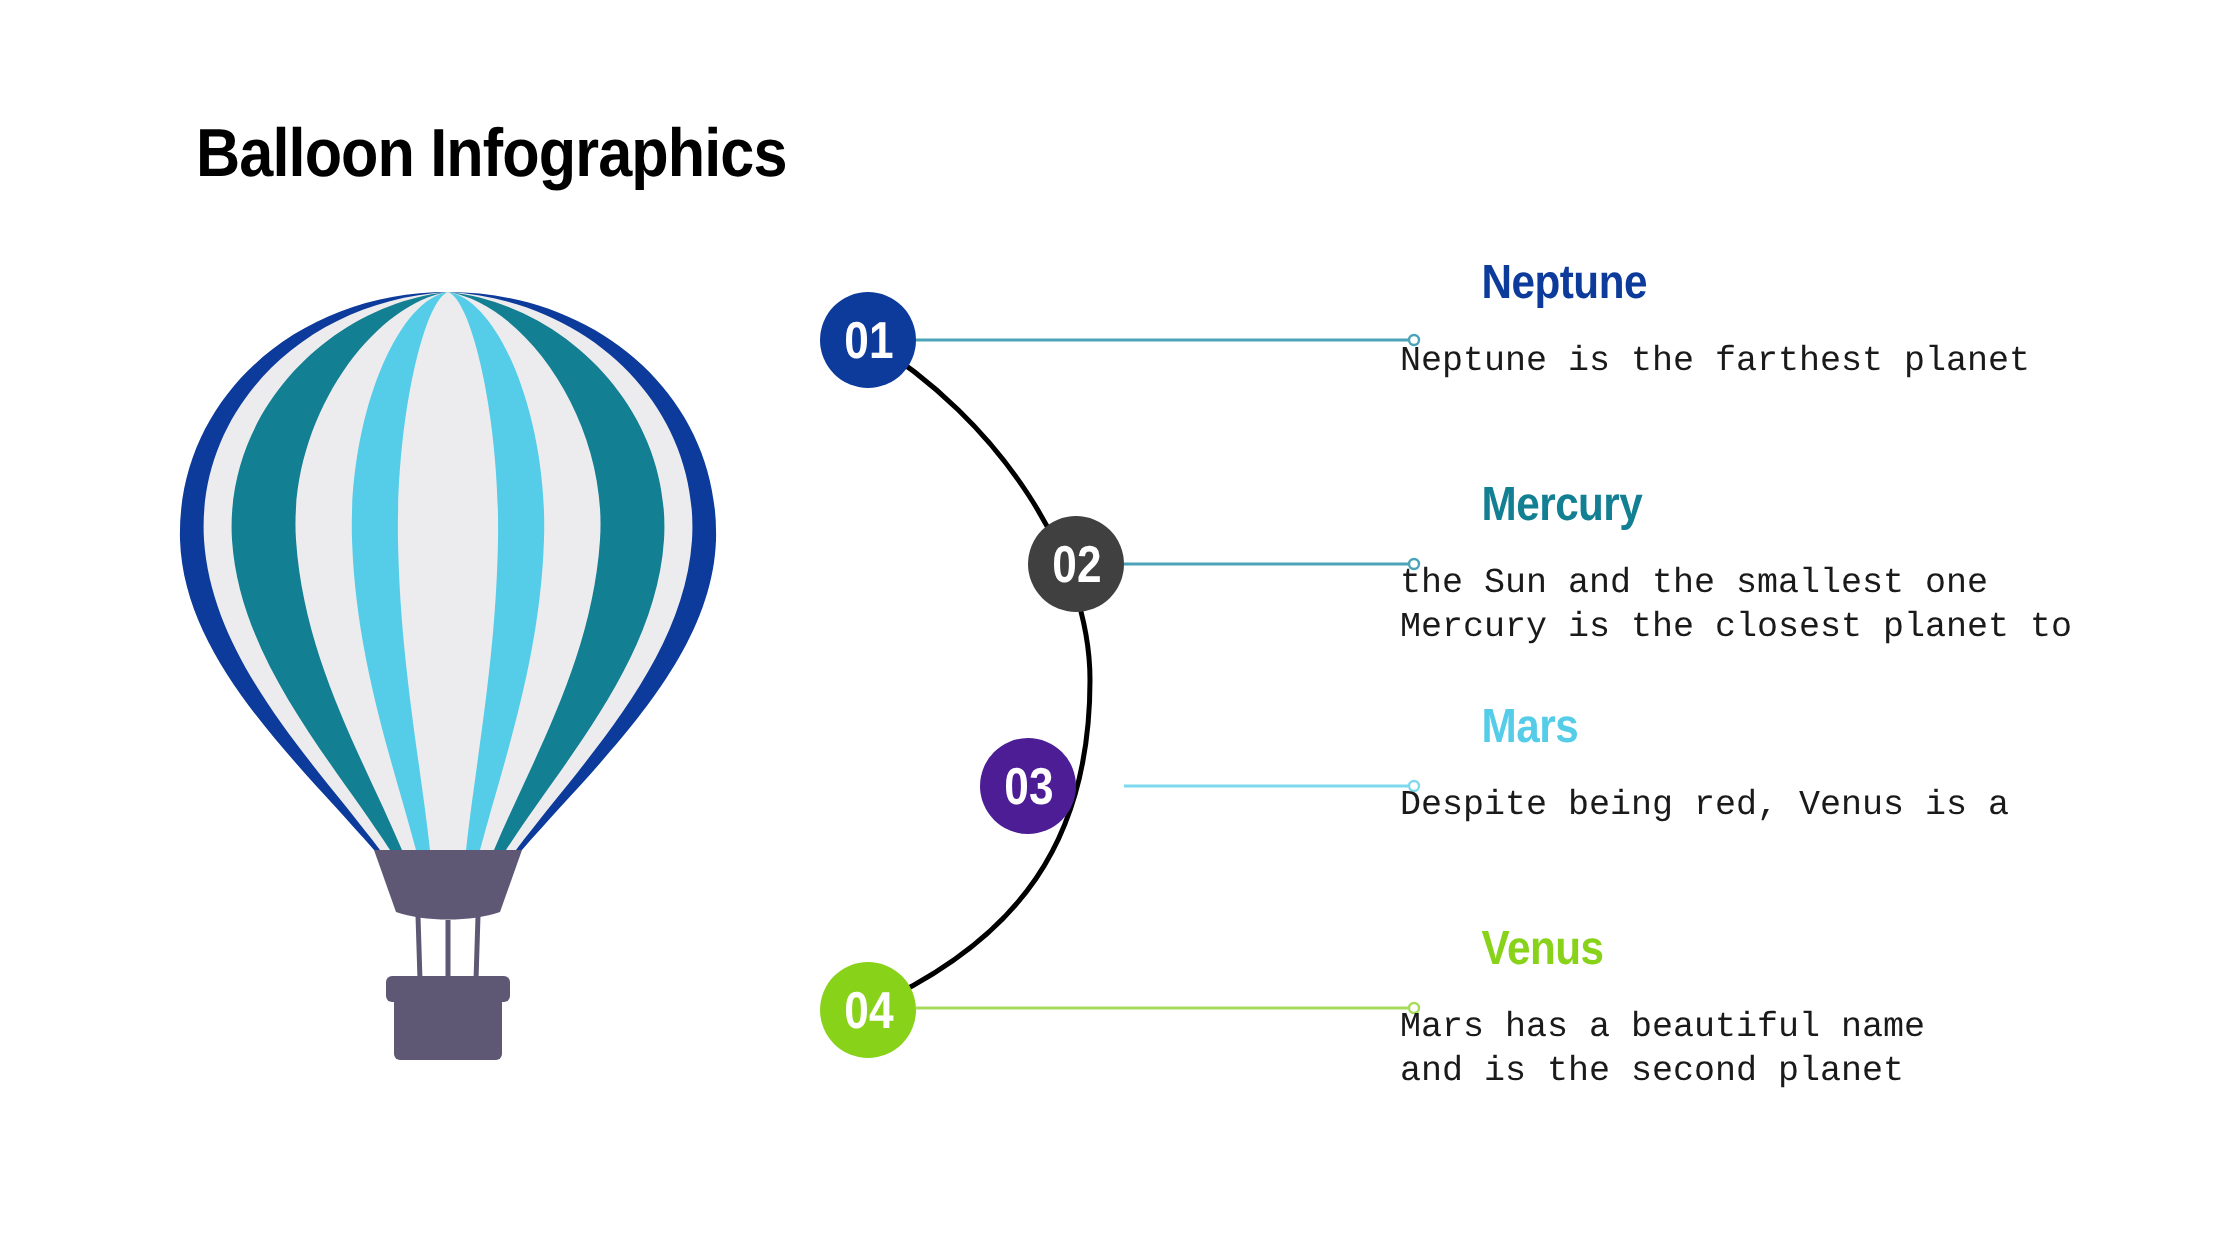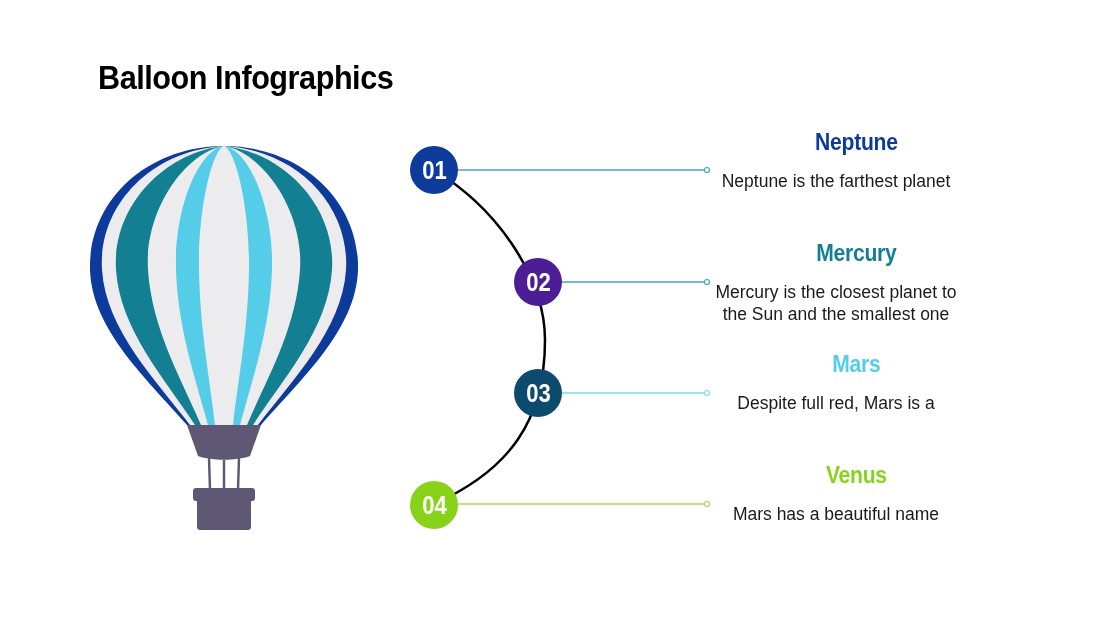--- a/index.html
+++ b/index.html
@@ -18,30 +18,30 @@
   #balloon { position: absolute; left: 0; top: 0; }
   #timeline { position: absolute; left: 0; top: 0; }
   .step {
     position: absolute; width: 48px; height: 48px; border-radius: 50%;
     display: flex; align-items: center; justify-content: center;
     color: #ffffff; font-weight: bold; font-size: 26px;
     font-family: "Liberation Sans", sans-serif;
   }
   .step span { transform: scaleX(0.85); display: inline-block; }
   .item {
-    position: absolute; right: 114px; width: 340px; text-align: center;
+    position: absolute; right: 80px; width: 340px; text-align: left;
   }
   .item-title {
     font-size: 24px; font-weight: bold; letter-spacing: -0.3px;
     transform: scaleX(0.88); transform-origin: right center;
     white-space: nowrap; line-height: 28px;
   }
   .item-desc {
     margin-top: 14px; font-size: 17.5px; color: #1a1a1a; line-height: 22px;
-    font-family: Liberation Sans, sans-serif;
+    font-family: Liberation Mono, monospace;
   }
 </style>
 </head>
 <body>
 
 <div class="title">Balloon Infographics</div>
 
 <svg id="balloon" width="460" height="630">
   <defs>
     <clipPath id="envClip">
@@ -76,47 +76,48 @@
       <line x1="562" y1="393" x2="704" y2="393" stroke="#7fd9ee" stroke-width="1.5"></line>
       <circle cx="707" cy="393" r="2.5" fill="#ffffff" stroke="#7fd9ee" stroke-width="1.2"></circle>
       <line x1="458" y1="504" x2="704" y2="504" stroke="#a6dc5a" stroke-width="1.5"></line>
       <circle cx="707" cy="504" r="2.5" fill="#ffffff" stroke="#a6dc5a" stroke-width="1.2"></circle>
     </g>
 </svg>
 
 <div class="step" id="step-0" style="left: 410px; top: 146px; background: rgb(13, 59, 155);">
     <span>01</span>
   </div>
-<div class="step" id="step-1" style="left: 514px; top: 258px; background: #4c1d95;">
+<div class="step" id="step-1" style="left: 514px; top: 258px; background: #404040;">
     <span>02</span>
   </div>
-<div class="step" id="step-2" style="left: 514px; top: 369px; background: #0c4a6e;">
+<div class="step" id="step-2" style="left: 490px; top: 369px; background: #4c1d95;">
     <span>03</span>
   </div>
 <div class="step" id="step-3" style="left: 410px; top: 481px; background: rgb(136, 210, 26);">
     <span>04</span>
   </div>
 
 <div class="item" style="top:128px;">
   <div class="item-title" id="title-0" style="color: rgb(13, 59, 155);">Neptune</div>
   <div class="item-desc">
     <div>Neptune is the farthest planet</div>
   </div>
 </div>
 <div class="item" style="top:239px;">
   <div class="item-title" id="title-1" style="color: rgb(19, 127, 147);">Mercury</div>
   <div class="item-desc">
+    <div>the Sun and the smallest one</div>
     <div>Mercury is the closest planet to</div>
-    <div>the Sun and the smallest one</div>
   </div>
 </div>
 <div class="item" style="top:350px;">
   <div class="item-title" id="title-2" style="color: rgb(85, 205, 232);">Mars</div>
   <div class="item-desc">
-    <div>Despite full red, Mars is a</div>
+    <div>Despite being red, Venus is a</div>
   </div>
 </div>
 <div class="item" style="top:461px;">
   <div class="item-title" id="title-3" style="color: rgb(136, 210, 26);">Venus</div>
   <div class="item-desc">
     <div>Mars has a beautiful name</div>
+    <div>and is the second planet</div>
   </div>
 </div>
 
 </body></html>

